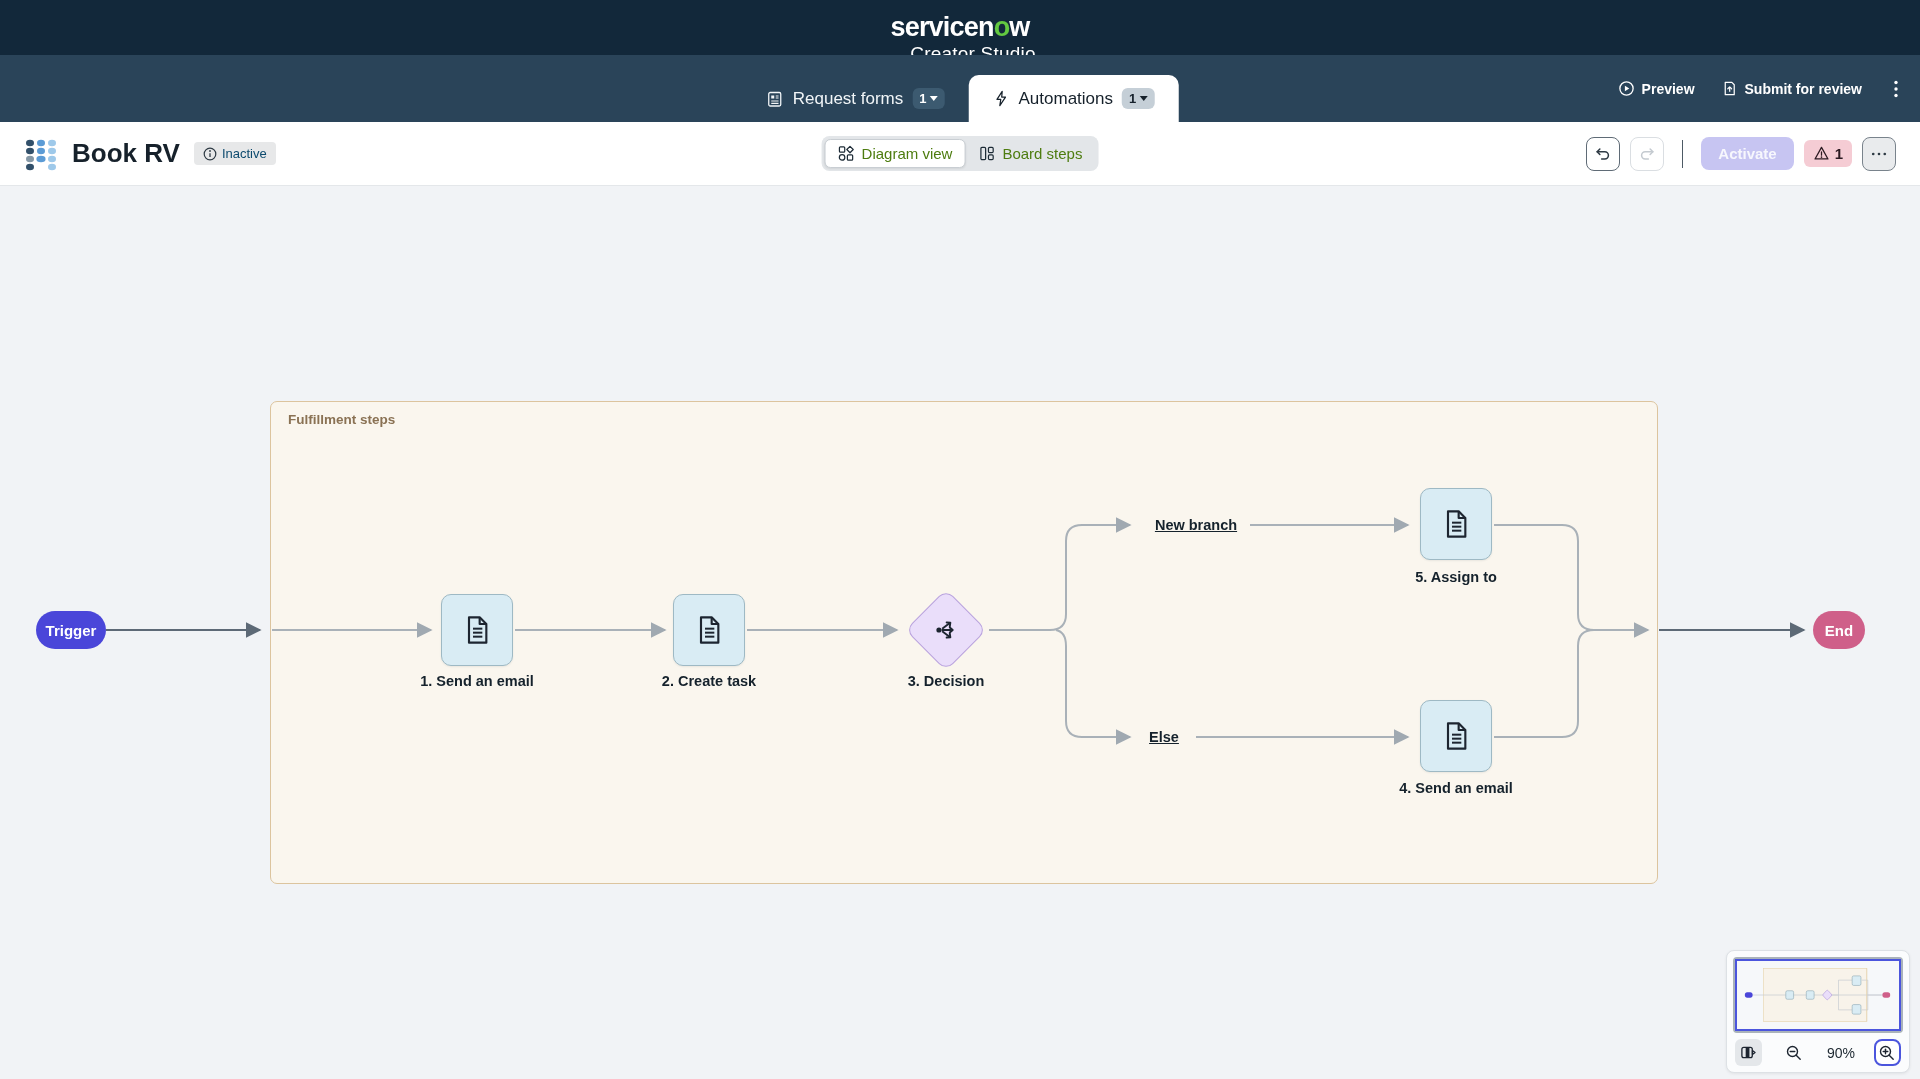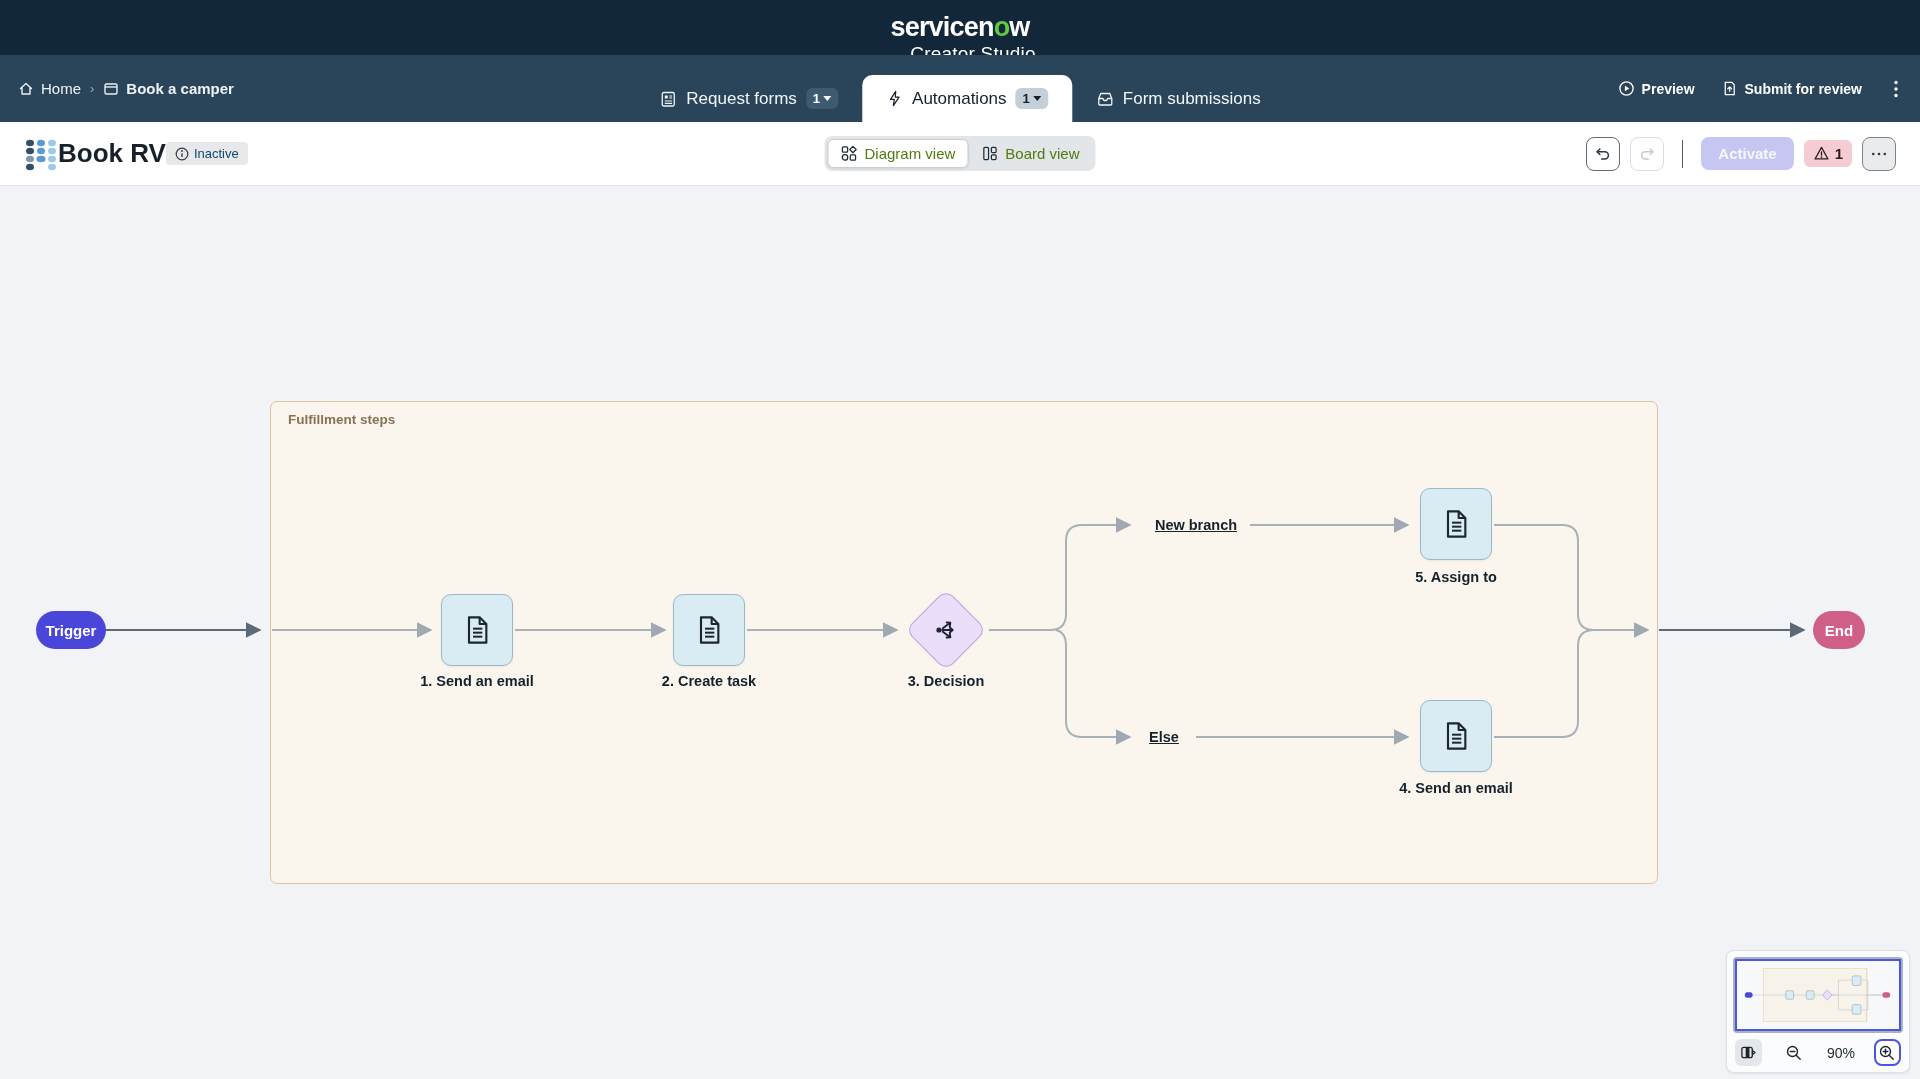--- a/index.html
+++ b/index.html
@@ -30,21 +30,21 @@
   .tab.active { background:#ffffff; color:#16212b; border-radius:10px 10px 0 0; }
   .tab-badge { display:flex; align-items:center; gap:3px; font-size:13px; font-weight:bold; padding:3px 7px; border-radius:6px; background:#3c5a70; color:#ffffff; }
   .tab.active .tab-badge { background:#c5cfd7; color:#16212b; }
   .caret-down { width:0; height:0; border-left:4px solid transparent; border-right:4px solid transparent; border-top:5px solid currentColor; display:inline-block; }
   .nav-actions { position:absolute; right:16px; top:0; height:100%; display:flex; align-items:center; gap:26px; }
   .nav-action { display:flex; align-items:center; gap:7px; font-size:14px; font-weight:600; color:#ffffff; cursor:pointer; }
   .kebab { padding:4px 6px; cursor:pointer; }
 
   
   .page-header { height:64px; background:#ffffff; border-bottom:1px solid #e4e7ea; display:flex; align-items:center; padding:0 24px; position:relative; }
-  .header-left { display:flex; align-items:center; }
+  .header-left { display:flex; align-items:center; gap:14px; }
   .page-title { font-size:26px; font-weight:bold; color:#16212b; }
   .status-badge { display:flex; align-items:center; gap:5px; background:#e7e8e9; color:#0c4a6e; font-size:13px; padding:4px 9px; border-radius:4px; }
   .view-toggle { position:absolute; left:50%; transform:translateX(-50%); display:flex; background:#e3e6e9; border-radius:8px; padding:3px; }
   .view-seg { display:flex; align-items:center; gap:7px; font-size:15px; color:#4d7c0f; padding:6px 13px; border-radius:6px; cursor:pointer; white-space:nowrap; }
   .view-seg.active { background:#ffffff; border:1px solid #c9ced3; box-shadow:0 1px 2px rgba(0,0,0,0.08); padding:5px 12px; }
   .header-right { margin-left:auto; display:flex; align-items:center; gap:10px; }
   .icon-btn { width:34px; height:34px; border-radius:8px; background:#ffffff; border:1px solid #5f6b76; display:flex; align-items:center; justify-content:center; cursor:pointer; }
   .icon-btn.disabled { border-color:#dadee2; cursor:default; }
   .icon-btn.gray { background:#e9ebed; border-color:#79838c; }
   .hdr-divider { width:1px; height:28px; background:#4d5a65; margin:0 8px; }
@@ -93,36 +93,20 @@
     </div>
     <div class="presence-badge">
       <svg viewBox="0 0 10 10">
           <path d="M2 5.2 L4.2 7.4 L8 3" fill="none" stroke="#ffffff" stroke-width="1.8" stroke-linecap="round" stroke-linejoin="round"></path>
         </svg>
     </div>
   </div>
 </div>
 
 <div class="navbar">
-  <div class="breadcrumb">
-    <div class="crumb">
-      <svg viewBox="0 0 16 16" width="16" height="16">
-          <path d="M2.5 7.5 L8 2.5 L13.5 7.5 M4 6.5 V13 H12 V6.5" fill="none" stroke="#e9eef2" stroke-width="1.4" stroke-linecap="round" stroke-linejoin="round"></path>
-        </svg>
-      <span>Home</span>
-    </div>
-    <span class="crumb-sep">›</span>
-    <div class="crumb bold">
-      <svg viewBox="0 0 16 16" width="16" height="16">
-          <rect x="2" y="3" width="12" height="10" rx="1.5" fill="none" stroke="#e9eef2" stroke-width="1.4"></rect>
-          <line x1="2" y1="6" x2="14" y2="6" stroke="#e9eef2" stroke-width="1.4"></line>
-        </svg>
-      <span>Book a camper</span>
-    </div>
-  </div>
 
   <div class="tabs">
     <div class="tab">
       <svg viewBox="0 0 18 18" width="18" height="18">
           <rect x="3" y="2.5" width="12" height="13.5" rx="1.5" fill="none" stroke="currentColor" stroke-width="1.3"></rect>
           <rect x="5.5" y="5.5" width="3" height="3" fill="currentColor"></rect>
           <line x1="10" y1="6" x2="12.8" y2="6" stroke="currentColor" stroke-width="1.2"></line>
           <line x1="10" y1="8" x2="12.8" y2="8" stroke="currentColor" stroke-width="1.2"></line>
           <line x1="5.5" y1="11" x2="12.8" y2="11" stroke="currentColor" stroke-width="1.2"></line>
           <line x1="5.5" y1="13.3" x2="12.8" y2="13.3" stroke="currentColor" stroke-width="1.2"></line>
@@ -135,27 +119,20 @@
     </div>
     <div class="tab active">
       <svg viewBox="0 0 18 18" width="17" height="17">
           <path d="M10 1.5 L4.5 10 H8.5 L7.5 16.5 L13.5 7.5 H9.5 Z" fill="none" stroke="currentColor" stroke-width="1.3" stroke-linejoin="round"></path>
         </svg>
       <span>Automations</span>
       <span class="tab-badge">
           <span>1</span>
           <span class="caret-down"></span>
         </span>
-    </div>
-    <div class="tab">
-      <svg viewBox="0 0 18 18" width="18" height="18">
-          <path d="M4.5 3.5 h9 l2 5 v5.5 a1 1 0 0 1 -1 1 h-11 a1 1 0 0 1 -1 -1 V8.5 Z" fill="none" stroke="currentColor" stroke-width="1.3" stroke-linejoin="round"></path>
-          <path d="M2.5 8.5 h4.2 l1 2 h2.6 l1 -2 h4.2" fill="none" stroke="currentColor" stroke-width="1.3" stroke-linejoin="round"></path>
-        </svg>
-      <span>Form submissions</span>
     </div>
   </div>
 
   <div class="nav-actions">
     <div class="nav-action">
       <svg viewBox="0 0 18 18" width="17" height="17">
           <circle cx="9" cy="9" r="7" fill="none" stroke="#ffffff" stroke-width="1.4"></circle>
           <path d="M7.3 6.2 L12 9 L7.3 11.8 Z" fill="#ffffff"></path>
         </svg>
       <span>Preview</span>
@@ -213,21 +190,21 @@
           <rect x="10.4" y="10.4" width="5.6" height="5.6" rx="1" fill="none" stroke="#1d2b36" stroke-width="1.3"></rect>
         </svg>
       <span>Diagram view</span>
     </div>
     <div class="view-seg">
       <svg viewBox="0 0 18 18" width="17" height="17">
           <rect x="2.5" y="2.5" width="5" height="13" rx="1.2" fill="none" stroke="#1d2b36" stroke-width="1.3"></rect>
           <rect x="10.5" y="2.5" width="5" height="5.5" rx="1.2" fill="none" stroke="#1d2b36" stroke-width="1.3"></rect>
           <rect x="10.5" y="10.5" width="5" height="5" rx="1.2" fill="none" stroke="#1d2b36" stroke-width="1.3"></rect>
         </svg>
-      <span>Board view</span>
+      <span>Board steps</span>
     </div>
   </div>
 
   <div class="header-right">
     <div class="icon-btn">
       <svg viewBox="0 0 20 20" width="18" height="18">
           <path d="M6.5 4.5 L3.5 7.5 L6.5 10.5" fill="none" stroke="#2e3a44" stroke-width="1.7" stroke-linecap="round" stroke-linejoin="round"></path>
           <path d="M3.5 7.5 H12 a4 4 0 0 1 0 8 H8.5" fill="none" stroke="#2e3a44" stroke-width="1.7" stroke-linecap="round"></path>
         </svg>
     </div>

